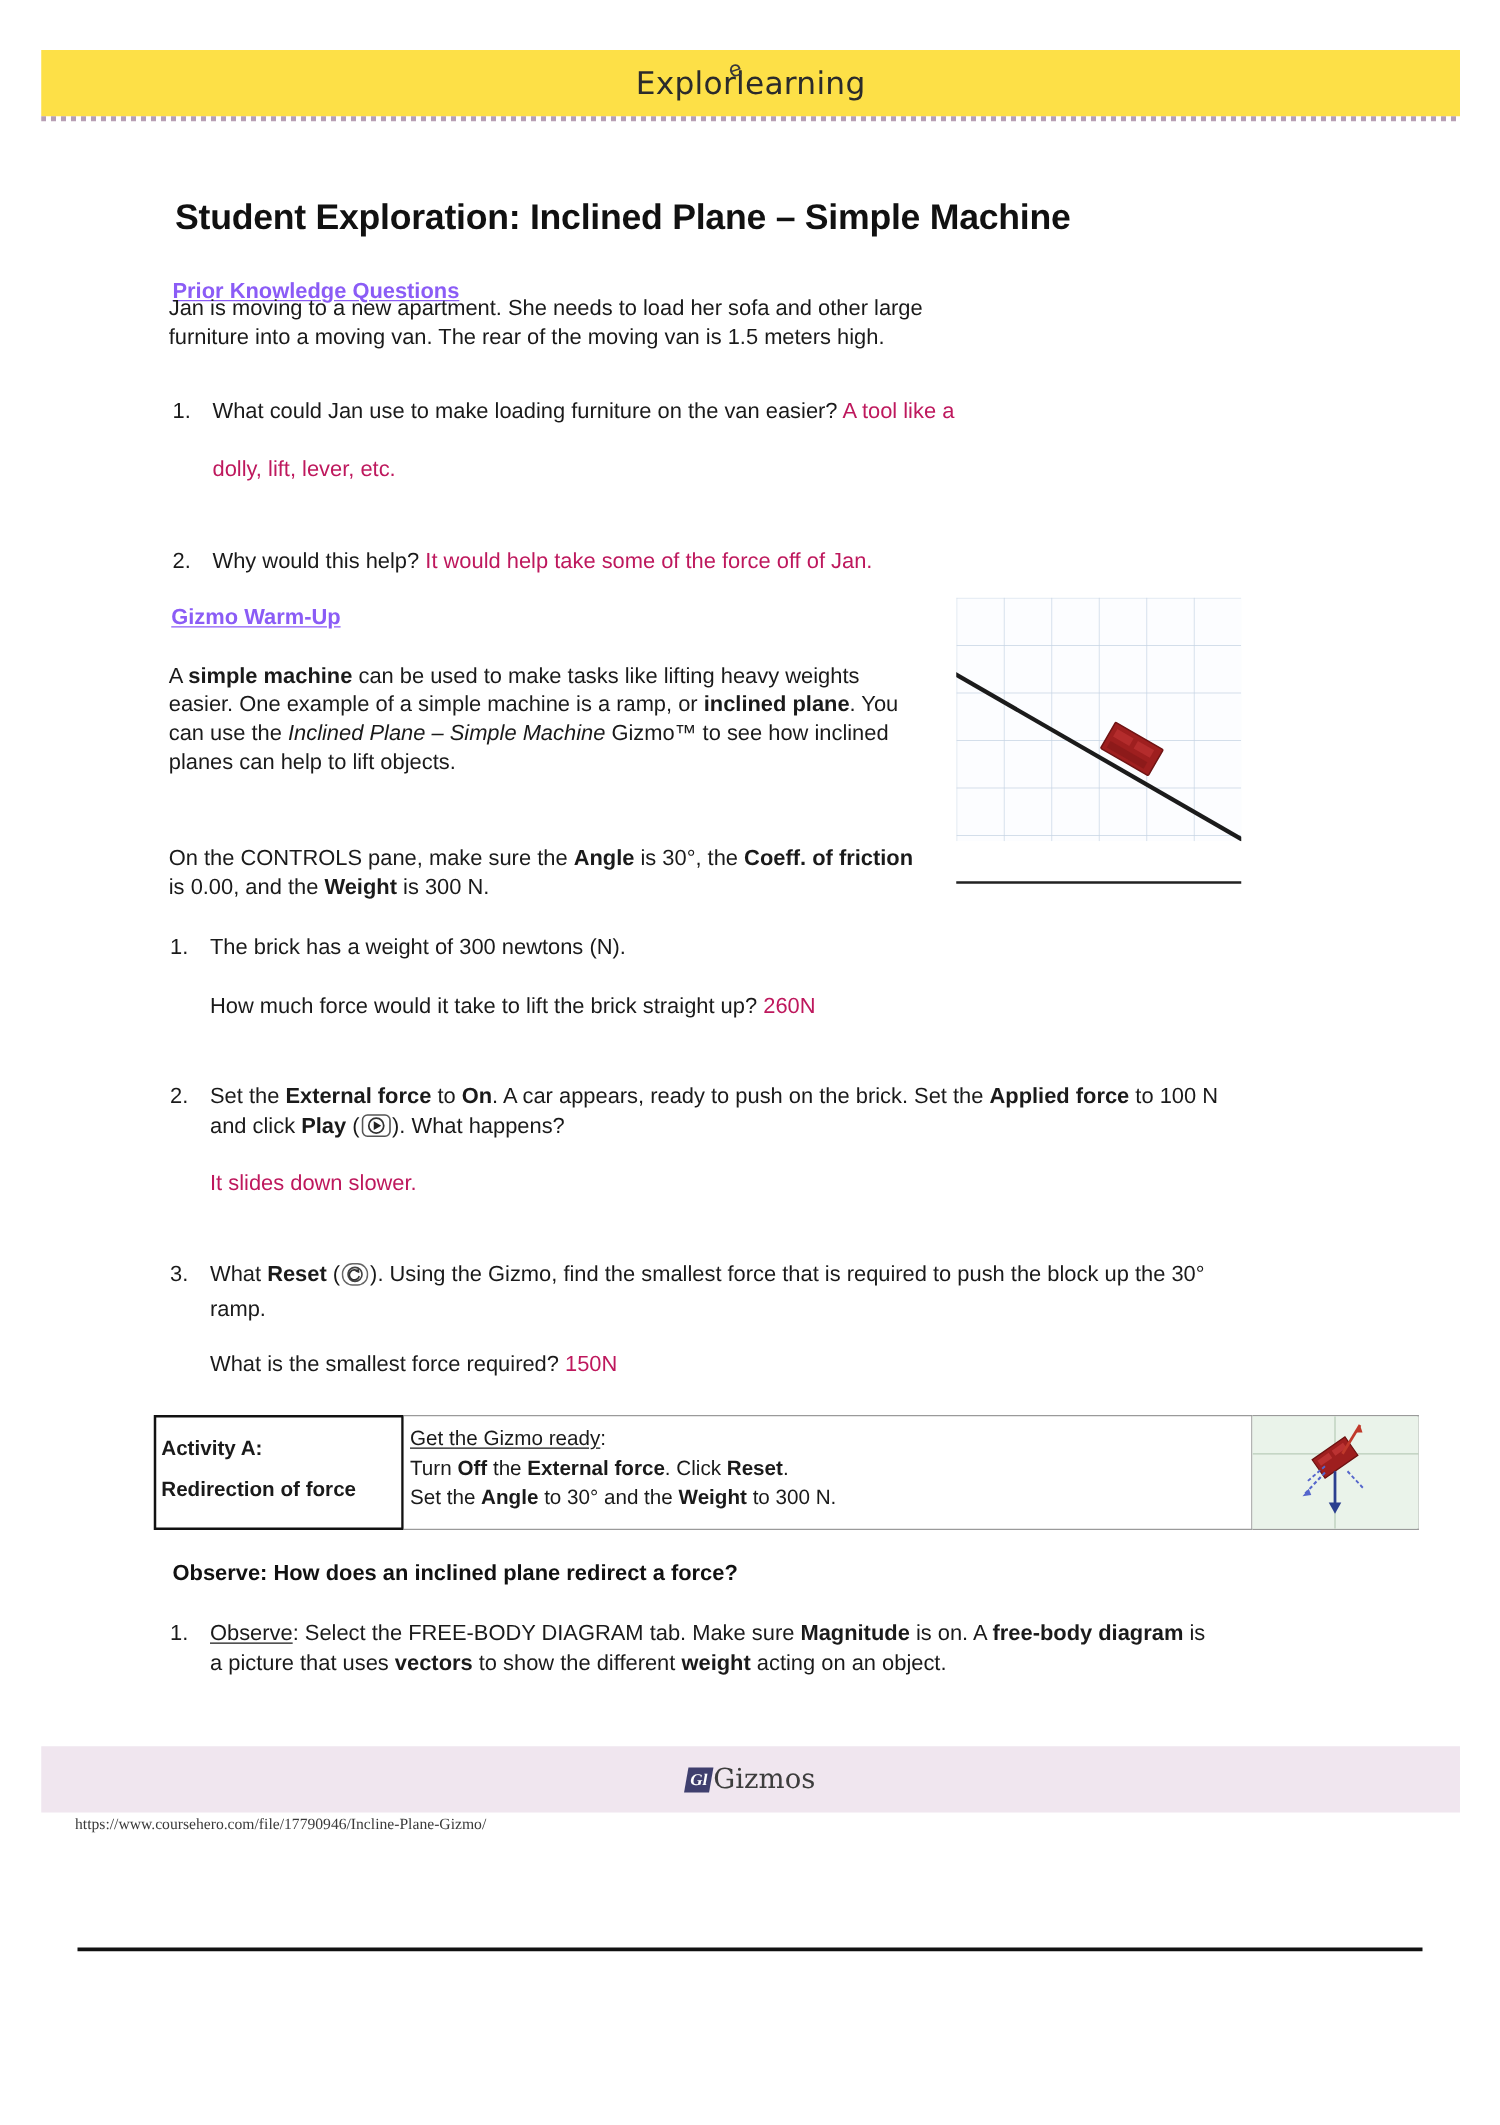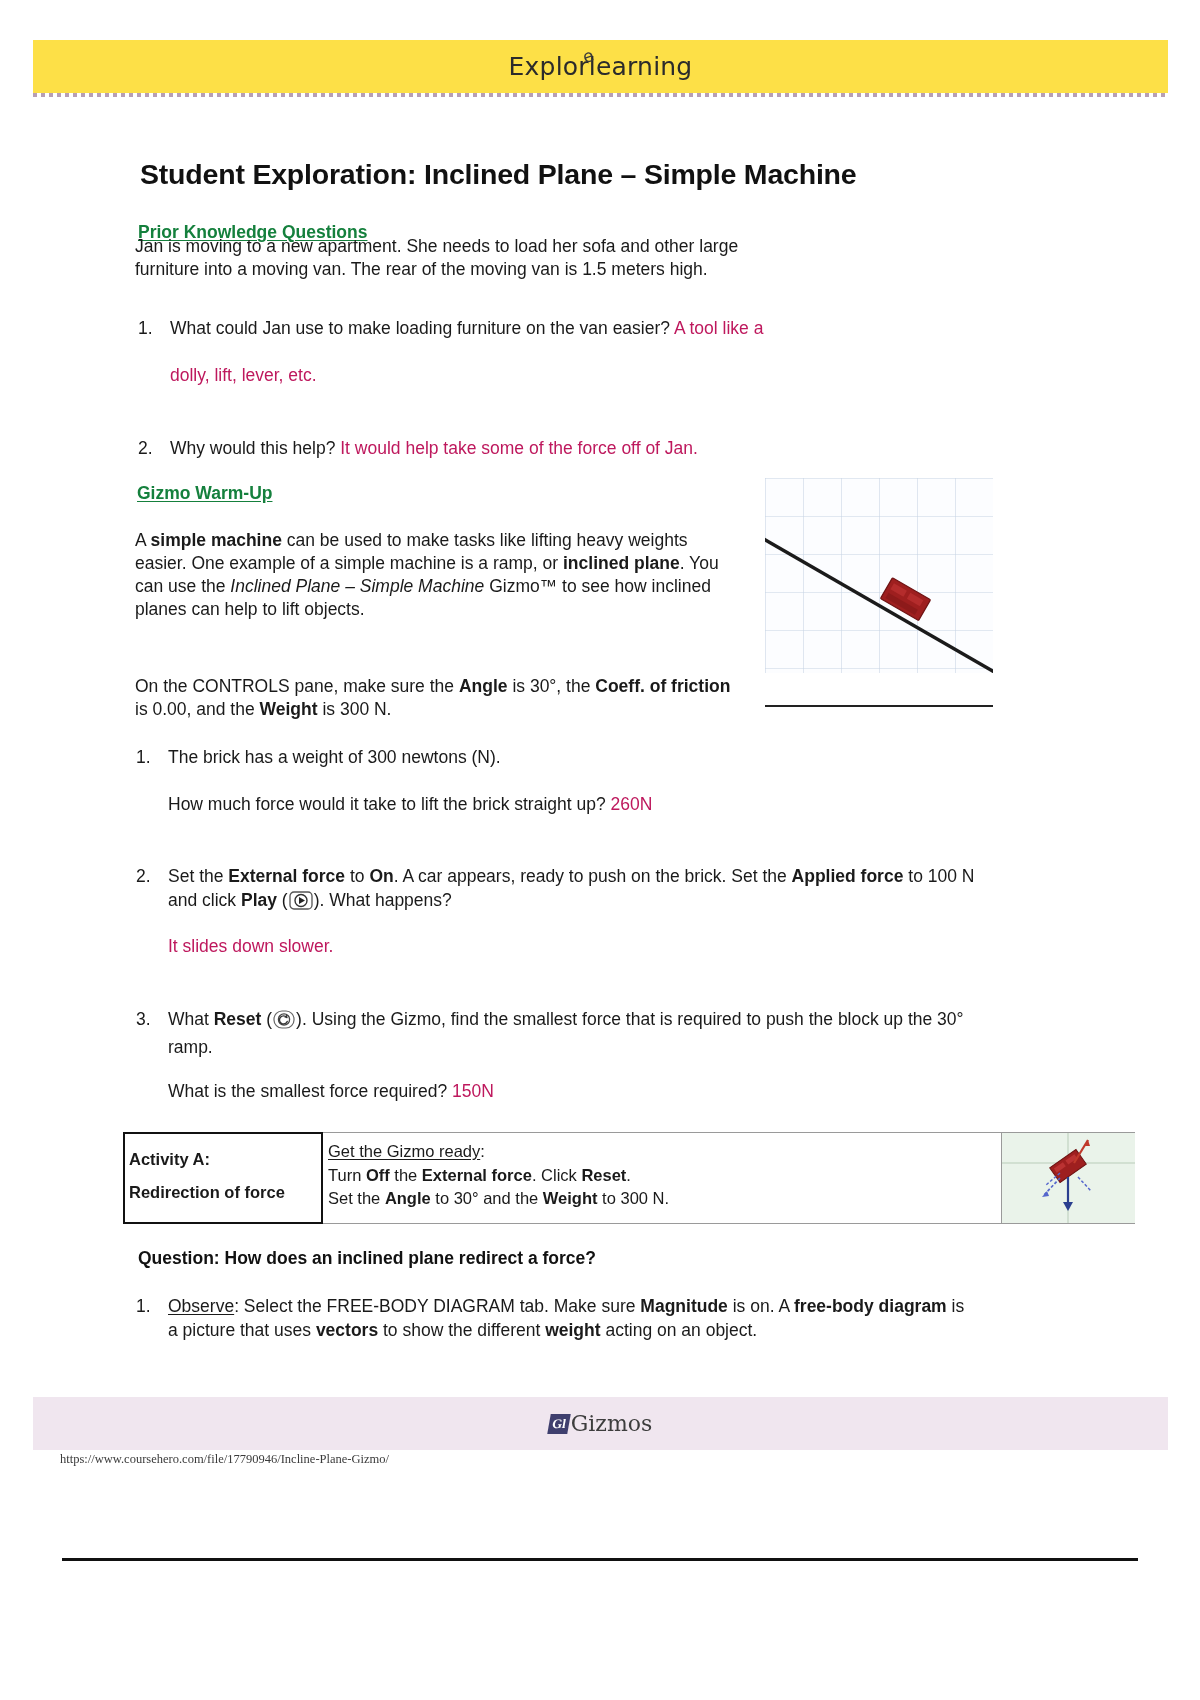--- a/index.html
+++ b/index.html
@@ -35,21 +35,21 @@
 
   h1.doc-title {
     position:absolute; left:140px; top:158px; width:900px;
     font-size:28.5px; font-weight:bold; letter-spacing:-.2px;
     margin:0; color:#111;
     font-family:"Liberation Sans", sans-serif;
   }
 
   .sec-head {
     position:absolute; font-weight:bold; font-size:17.5px;
-    text-decoration:underline; text-underline-offset:2px; color:#15803d;
+    text-decoration:underline; text-underline-offset:2px; color:#8b5cf6;
   }
 
   .para { position:absolute; font-size:17.5px; line-height:23px; color:#1a1a1a; }
 
   .blue { color:#be185d; font-weight:normal; }
   b { font-weight:bold; }
   i { font-style:italic; }
 
   
   .item { position:absolute; font-size:17.5px; line-height:24px; color:#1a1a1a; }
@@ -249,21 +249,21 @@
       <line x1="66" y1="44" x2="66" y2="74" stroke="#2b3f8f" stroke-width="2.2"></line>
       <polygon points="66,78 61,69 71,69" fill="#2b3f8f"></polygon>
       <line x1="58" y1="45" x2="42" y2="62" stroke="#5566cc" stroke-width="1.7" stroke-dasharray="3 2"></line>
       <polygon points="40,64 45,58 47,63" fill="#5566cc"></polygon>
       <line x1="58" y1="40" x2="44" y2="52" stroke="#5566cc" stroke-width="1.5" stroke-dasharray="3 2"></line>
       <line x1="76" y1="44" x2="89" y2="58" stroke="#5566cc" stroke-width="1.5" stroke-dasharray="3 2"></line>
     </svg>
   </div>
 </div>
 
-<div class="q-head">Question: How does an inclined plane redirect a force?</div>
+<div class="q-head">Observe: How does an inclined plane redirect a force?</div>
 
 <div class="item" style="left:136px; top:1294px; width:830px;">
   <span class="num">1.</span>
   <span class="body">
     <span style="text-decoration:underline; text-underline-offset:2px;">Observe</span><span>: Select the FREE-BODY DIAGRAM tab. Make sure </span><b>Magnitude</b><span> is on. A </span><b>free-body diagram</b><span> is a picture that uses </span><b>vectors</b><span> to show the different </span><b>weight</b><span> acting on an object.</span>
   </span>
 </div>
 
 <div class="footer-band">
   <div class="footer-logo">

